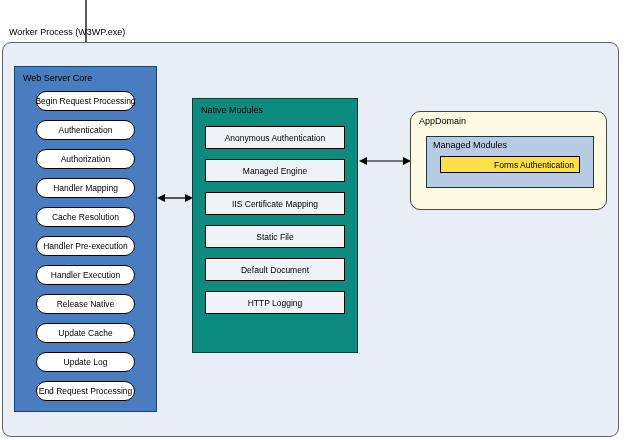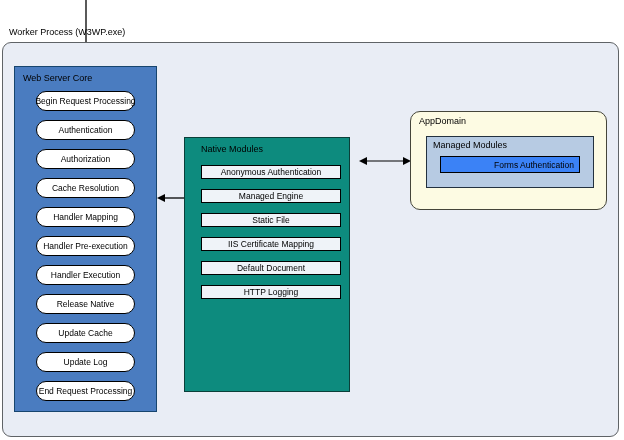--- a/index.html
+++ b/index.html
@@ -60,43 +60,42 @@
     box-sizing: border-box;
     display: flex;
     align-items: center;
     justify-content: center;
     font-size: 8.5px;
     white-space: nowrap;
   }
 
   
   .native {
-    left: 184px; top: 98px;
+    left: 192px; top: 98px;
     width: 166px; height: 255px;
     background: #0d8b7e;
     border: 1px solid #0a3f39;
     box-sizing: border-box;
-    padding: 4px 0 0 8px;
-    margin-top: 39px;
+    padding: 4px 0 0 0;
   }
   .native-label {
     font-size: 9px;
     line-height: 12px;
     margin: 1px 0 10px 8px;
     white-space: nowrap;
   }
   .modules {
     display: flex;
     flex-direction: column;
     gap: 10px;
     align-items: center;
   }
   .module {
     width: 140px;
-    height: 14px;
+    height: 23px;
     background: #eff3f8;
     border: 1px solid #000000;
     box-sizing: border-box;
     display: flex;
     align-items: center;
     justify-content: center;
     font-size: 8.5px;
     white-space: nowrap;
   }
 
@@ -124,21 +123,21 @@
   }
   .managed-label {
     left: 433px; top: 140px;
     font-size: 9px;
     line-height: 11px;
     white-space: nowrap;
   }
   .forms {
     left: 440px; top: 156px;
     width: 140px; height: 17px;
-    background: #3b82f6;
+    background: #fde047;
     border: 1px solid #000000;
     box-sizing: border-box;
     display: flex;
     align-items: center;
     justify-content: center;
     font-size: 8.5px;
     white-space: nowrap;
     padding-left: 48px;
   }
 
@@ -156,44 +155,44 @@
 
   <div class="abs worker"></div>
   <div class="abs worker-label">Worker Process (W3WP.exe)</div>
 
   <div class="abs core">
     <div class="core-label">Web Server Core</div>
     <div class="pills">
       <div class="pill">Begin Request Processing</div>
       <div class="pill">Authentication</div>
       <div class="pill">Authorization</div>
+      <div class="pill">Handler Mapping</div>
       <div class="pill">Cache Resolution</div>
-      <div class="pill">Handler Mapping</div>
       <div class="pill">Handler Pre-execution</div>
       <div class="pill">Handler Execution</div>
       <div class="pill">Release Native</div>
       <div class="pill">Update Cache</div>
       <div class="pill">Update Log</div>
       <div class="pill">End Request Processing</div>
     </div>
   </div>
 
   <svg class="abs" style="left:156px; top:191px;" width="38" height="14" viewBox="0 0 38 14">
     <line x1="7" y1="7" x2="31" y2="7" stroke="#000000" stroke-width="1.3"></line>
     <polygon points="1,7 9,3 9,11" fill="#000000"></polygon>
     <polygon points="37,7 29,3 29,11" fill="#000000"></polygon>
   </svg>
 
   <div class="abs native">
     <div class="native-label">Native Modules</div>
     <div class="modules">
       <div class="module">Anonymous Authentication</div>
       <div class="module">Managed Engine</div>
+      <div class="module">IIS Certificate Mapping</div>
       <div class="module">Static File</div>
-      <div class="module">IIS Certificate Mapping</div>
       <div class="module">Default Document</div>
       <div class="module">HTTP Logging</div>
     </div>
   </div>
 
   <svg class="abs" style="left:358px; top:154px;" width="54" height="14" viewBox="0 0 54 14">
     <line x1="7" y1="7" x2="47" y2="7" stroke="#000000" stroke-width="1.2"></line>
     <polygon points="1,7 9,3 9,11" fill="#000000"></polygon>
     <polygon points="53,7 45,3 45,11" fill="#000000"></polygon>
   </svg>

